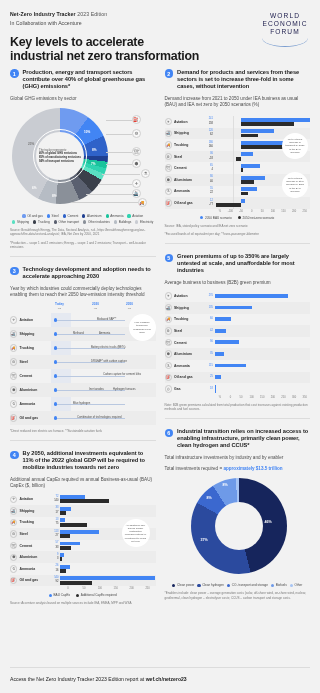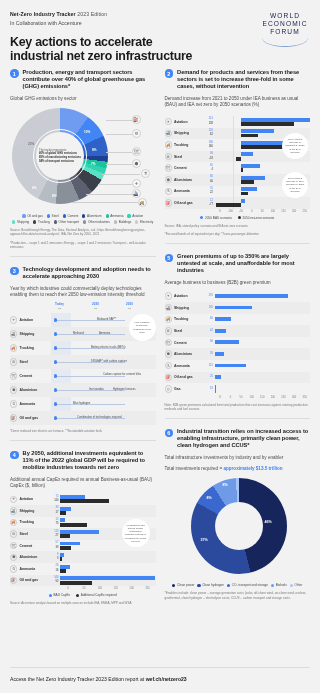--- a/index.html
+++ b/index.html
@@ -116,22 +116,22 @@
 </style>
 </head>
 <body>
 
 <div class="page">
 
   <div class="header">
     <div class="kicker"><span>Net-Zero Industry Tracker</span><span class="reg"> 2023 Edition</span></div>
     <div class="subkicker">In Collaboration with Accenture</div>
     <div class="title">
-      <span>Key actions to accelerate</span><br>
-      <span>industrial net zero infrastructure</span>
+      <span>Key levels to accelerate</span><br>
+      <span>industrial net zero transformation</span>
     </div>
     <div class="wef-logo">
       <div>WORLD</div>
       <div>ECONOMIC</div>
       <div>FORUM</div>
       <div class="wef-arc"></div>
     </div>
   </div>
 
   <div class="cols">

